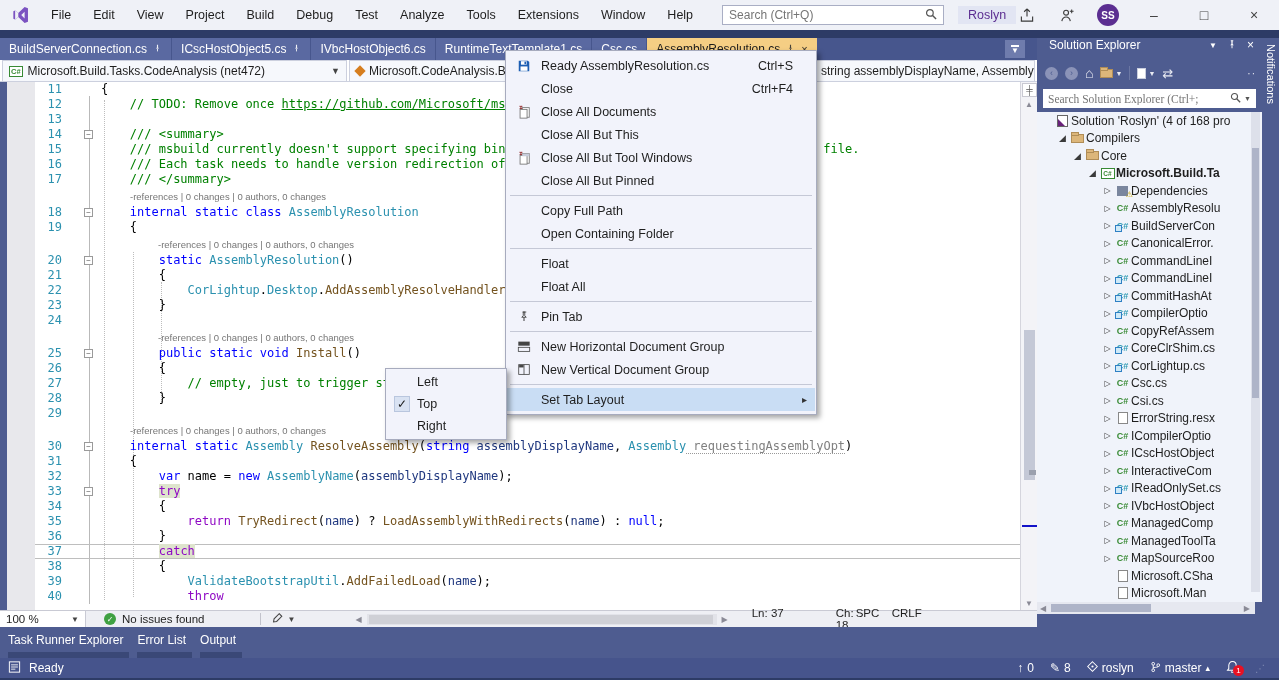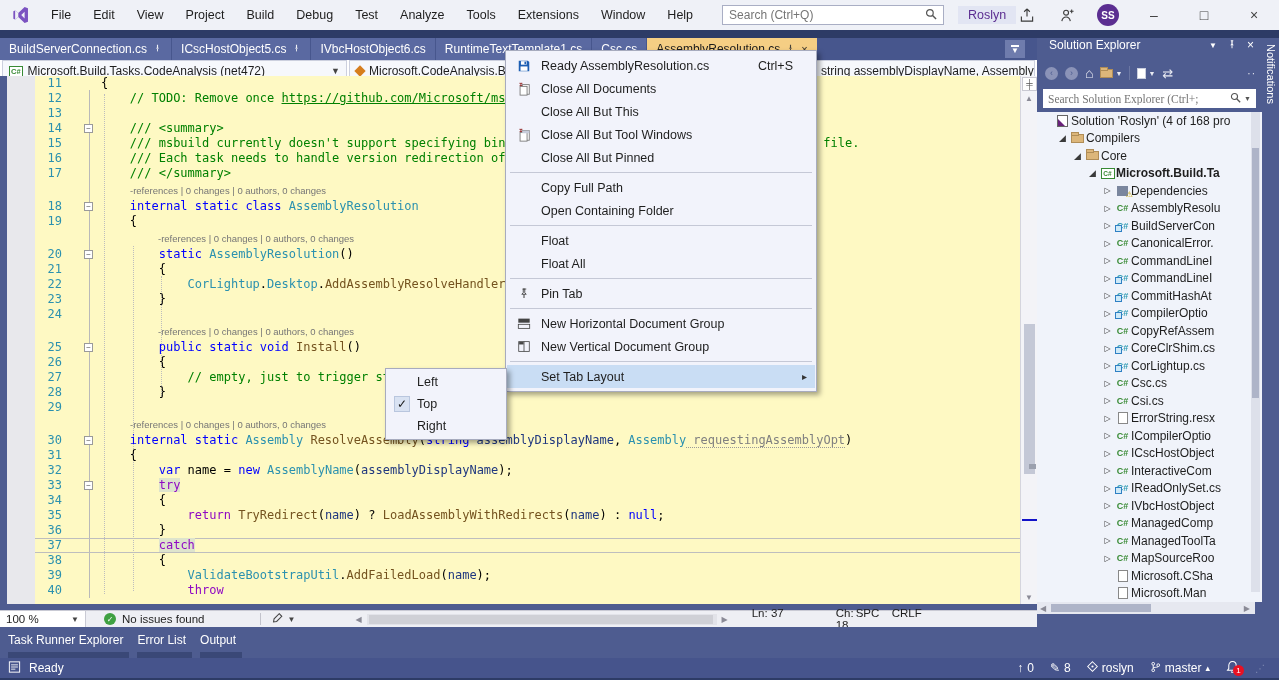--- a/index.html
+++ b/index.html
@@ -39,21 +39,21 @@
   #breadcrumb{position:absolute;left:0;top:60px;width:1037px;height:22px;background:#fff;border-bottom:1px solid #CED2E0;display:flex;}
   .crumb{height:22px;background:#F6F8FC;border:1px solid #CCD0DE;display:flex;align-items:center;padding:0 6px;font-size:12px;gap:5px;color:#1e1e1e;white-space:nowrap;overflow:hidden;}
   #crumb-project{position:absolute;left:2px;top:0;width:345px;}
   #crumb-type{position:absolute;left:349px;top:0;width:463px;}
   #crumb-member{position:absolute;left:814px;top:0;width:221px;}
   .crumb .dd{margin-left:auto;color:#444;font-size:9px;}
   .csproj-badge{border:1px solid #388A34;color:#388A34;font-size:7.5px;font-weight:bold;padding:0 1px;background:#fff;}
   .orange-diamond{width:8px;height:8px;background:#D67E1E;transform:rotate(45deg);display:inline-block;}
 
   
-  #editor{position:absolute;left:0;top:76px;width:1037px;height:528px;background:#fef9c3;overflow:hidden;}
+  #editor{position:absolute;left:0;top:82px;width:1037px;height:528px;background:#ffffff;overflow:hidden;}
   #gutter-blue{position:absolute;left:0;top:0;width:7px;height:100%;background:var(--blue);}
   #gutter-gray{position:absolute;left:7px;top:0;width:28px;height:100%;background:#E8E8EC;}
   #fold-line{position:absolute;left:89px;top:14px;width:1px;height:508px;background:#B9B9B9;}
   .iguide{position:absolute;width:1px;border-left:1px dotted #BDBDBD;}
   #code{position:absolute;left:0;top:0;width:1020px;}
   .crow{position:relative;height:15px;}
   .crow.lensrow{height:18px;}
   .lnum{position:absolute;left:35px;top:0;width:27px;text-align:right;color:#2B91AF;font-family:"DejaVu Sans Mono",monospace;font-size:12px;line-height:15px;}
   .ctext{position:absolute;left:72px;top:0;white-space:pre;font-family:"DejaVu Sans Mono",monospace;font-size:12px;line-height:15px;}
   .lens-text{position:absolute;top:4px;color:#767676;font-size:9.5px;font-family:"Liberation Sans",sans-serif;white-space:pre;}
@@ -772,20 +772,25 @@
             <path fill="#1E5FB4" d="M2 2h10.5L14 3.5V14H2z"></path>
             <rect x="4.5" y="2.5" width="6.5" height="4" fill="#fff"></rect>
             <rect x="8.5" y="3" width="1.8" height="3" fill="#1E5FB4"></rect>
             <rect x="4" y="8.5" width="8" height="5" fill="#fff"></rect>
           </svg>
         </span>
         <span class="mi-label">Ready AssemblyResolution.cs</span>
         <span class="mi-shortcut">Ctrl+S</span>
       </div>
       <div class="mi">
+        <span class="mi-icon"></span>
+        <span class="mi-label">Close</span>
+        <span class="mi-shortcut">Ctrl+F4</span>
+      </div>
+      <div class="mi">
         <span class="mi-icon">
           <svg width="14" height="14" viewBox="0 0 16 16">
             <rect x="6" y="3" width="8" height="11" fill="#fff" stroke="#777"></rect>
             <rect x="3.5" y="5" width="8" height="10" fill="#fff" stroke="#777"></rect>
             <path d="M3 1l3 3M6 1 3 4" stroke="#9B3B3B" stroke-width="1.3"></path>
           </svg>
         </span>
         <span class="mi-label">Close All Documents</span>
       </div>
       <div class="mi">

